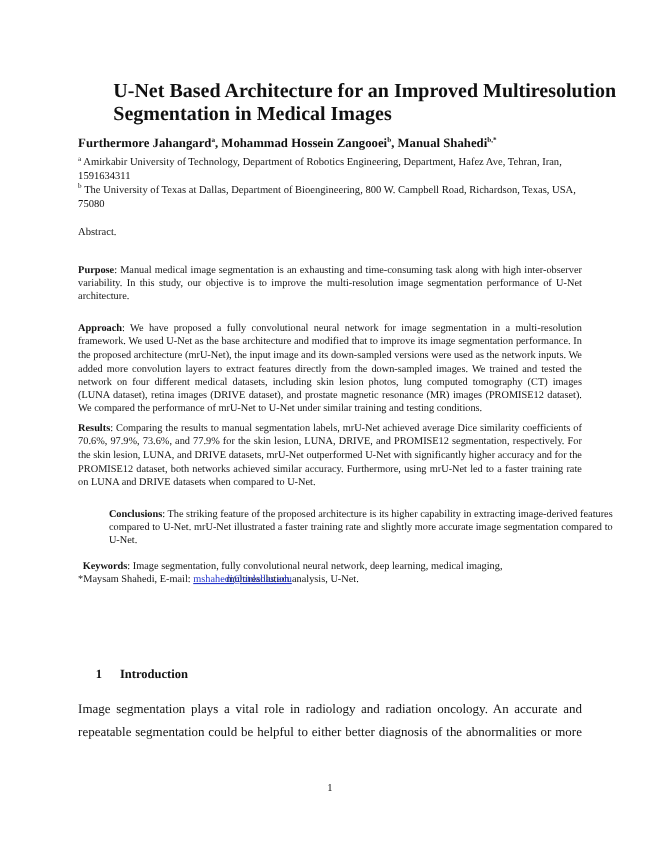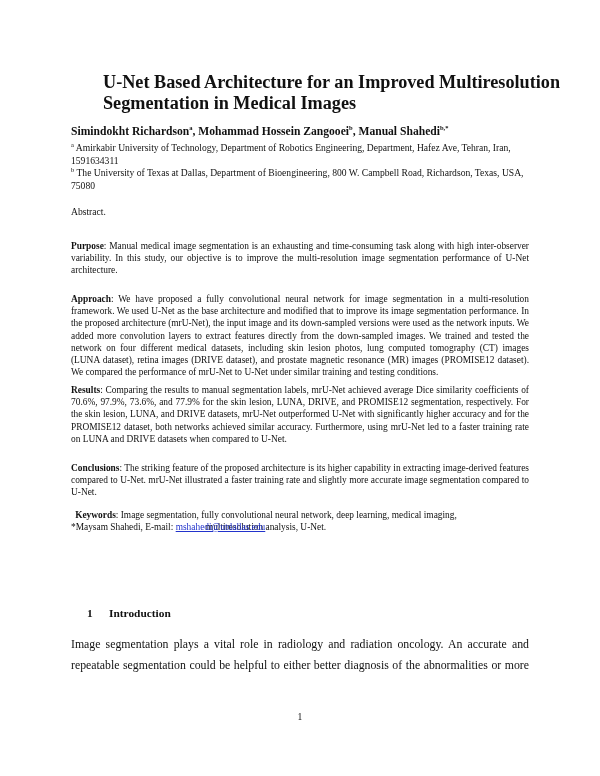--- a/index.html
+++ b/index.html
@@ -21,21 +21,21 @@
   .pagenum { position:absolute; left:0; top:711px; width:458px; text-align:center; font-size:9.6px; }
 </style>
 </head>
 <body>
 
 <div class="page">
 
   <div class="title">U-Net Based Architecture for an Improved Multiresolution Segmentation in Medical Images</div>
 
   <div class="authors">
-    <span>Simindokht Richardson</span><sup>a</sup><span>, </span><span>Mohammad Hossein Zangooei</span><sup>b</sup><span>, </span><span>Manual Shahedi</span><sup>b,*</sup>
+    <span>Furthermore Jahangard</span><sup>a</sup><span>, </span><span>Mohammad Hossein Zangooei</span><sup>b</sup><span>, </span><span>Manual Shahedi</span><sup>b,*</sup>
   </div>
 
   <div class="affil" style="top:139px;">
     <sup>a</sup>
     <span>Amirkabir University of Technology, Department of Robotics Engineering, Department, Hafez Ave, Tehran, Iran, 1591634311</span>
   </div>
   <div class="affil" style="top:164px;">
     <sup>b</sup>
     <span>The University of Texas at Dallas, Department of Bioengineering, 800 W. Campbell Road, Richardson, Texas, USA, 75080</span>
   </div>
@@ -47,21 +47,21 @@
   </div>
 
   <div class="para" style="top:293px;">
     <b>Approach</b><span>: We have proposed a fully convolutional neural network for image segmentation in a multi-resolution framework. We used U-Net as the base architecture and modified that to improve its image segmentation performance. In the proposed architecture (mrU-Net), the input image and its down-sampled versions were used as the network inputs. We added more convolution layers to extract features directly from the down-sampled images. We trained and tested the network on four different medical datasets, including skin lesion photos, lung computed tomography (CT) images (LUNA dataset), retina images (DRIVE dataset), and prostate magnetic resonance (MR) images (PROMISE12 dataset). We compared the performance of mrU-Net to U-Net under similar training and testing conditions.</span>
   </div>
 
   <div class="para" style="top:384px;">
     <b>Results</b><span>: Comparing the results to manual segmentation labels, mrU-Net achieved average Dice similarity coefficients of 70.6%, 97.9%, 73.6%, and 77.9% for the skin lesion, LUNA, DRIVE, and PROMISE12 segmentation, respectively. For the skin lesion, LUNA, and DRIVE datasets, mrU-Net outperformed U-Net with significantly higher accuracy and for the PROMISE12 dataset, both networks achieved similar accuracy. Furthermore, using mrU-Net led to a faster training rate on LUNA and DRIVE datasets when compared to U-Net.</span>
   </div>
 
-  <div class="para" style="top:462px;">
+  <div class="para" style="top:462px;margin-left:28px;">
     <b>Conclusions</b><span>: The striking feature of the proposed architecture is its higher capability in extracting image-derived features compared to U-Net. mrU-Net illustrated a faster training rate and slightly more accurate image segmentation compared to U-Net.</span>
   </div>
 
   <div class="para" style="top:509px; width:390px; text-align:center;">
     <b>Keywords</b><span>: Image segmentation, fully convolutional neural network, deep learning, medical imaging, multiresolution analysis, U-Net.</span>
   </div>
 
   <div class="corr">
     <span>*Maysam Shahedi, E-mail: </span><a>mshahedi@utdallas.edu</a>
   </div>

